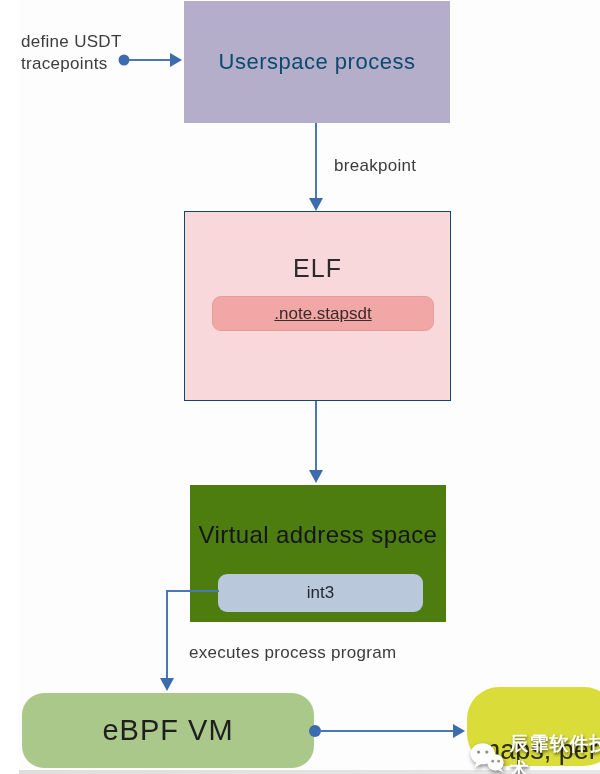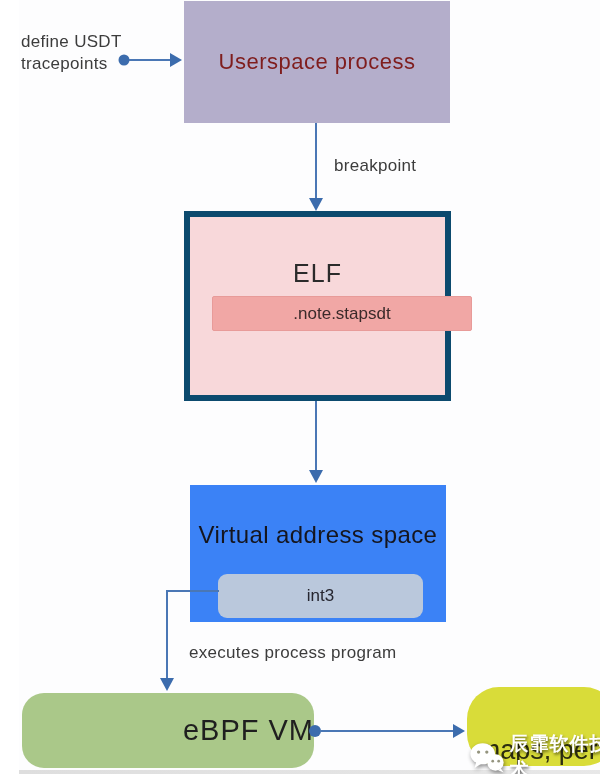--- a/index.html
+++ b/index.html
@@ -6,27 +6,27 @@
   #canvas{
     position:relative;width:600px;height:774px;overflow:hidden;
     background:#fdfdfe;
     font-family:"Liberation Sans","DejaVu Sans",sans-serif;
     margin-left:19px;
   }
   .node{position:absolute;display:flex;align-items:center;justify-content:center;box-sizing:border-box;}
   .node span{display:block;}
 
   .userspace{left:165px;top:1px;width:266px;height:122px;font-size:22px;letter-spacing:0.5px;}
-  .elf{left:165px;top:211px;width:267px;height:190px;border:6px solid #0c4a6e;display:block;}
+  .elf{left:165px;top:211px;width:267px;height:190px;border:1px solid #0c4a6e;display:block;}
   .elf-title{position:absolute;left:0;top:42px;width:100%;text-align:center;font-size:25px;letter-spacing:1px;}
-  .stapsdt{left:193px;top:296px;width:260px;height:35px;border-radius:2px;font-size:17px;border:1px solid #e89b99;}
+  .stapsdt{left:193px;top:296px;width:222px;height:35px;border-radius:9px;font-size:17px;border:1px solid #e89b99;text-decoration:underline;}
   .vas{left:171px;top:485px;width:256px;height:137px;display:block;}
   .vas-title{position:absolute;left:0;top:36px;width:100%;text-align:center;font-size:24px;letter-spacing:0.4px;}
-  .int3{left:199px;top:574px;width:205px;height:44px;border-radius:9px;font-size:17px;}
-  .ebpf{left:3px;top:693px;width:292px;height:75px;border-radius:22px;font-size:29px;letter-spacing:1px;justify-content:flex-end;}
+  .int3{left:199px;top:574px;width:205px;height:38px;border-radius:9px;font-size:17px;}
+  .ebpf{left:3px;top:693px;width:292px;height:75px;border-radius:22px;font-size:29px;letter-spacing:1px;}
   .maps{left:448px;top:687px;width:149px;height:79px;border-radius:32px;font-size:27px;align-items:flex-end;}
 
   .flow-label{position:absolute;font-size:17px;color:#3c3c3c;letter-spacing:0.3px;white-space:nowrap;}
   .define-label{left:2px;top:31px;font-size:17px;line-height:22px;white-space:pre-line;}
   .compilation-label{left:315px;top:156px;}
   .attaches-label{left:316px;top:436px;}
   .executes-label{left:170px;top:643px;}
   .pushes-label{left:318px;top:687px;}
 
   #arrow-layer{position:absolute;left:0;top:0;width:600px;height:774px;z-index:5;pointer-events:none;}
@@ -44,33 +44,33 @@
 </head>
 <body>
 
 <div id="canvas">
 
   <div class="flow-label define-label">define USDT
 tracepoints</div>
   <div class="flow-label compilation-label">breakpoint</div>
   <div class="flow-label executes-label">executes process program</div>
 
-  <div class="node userspace" style="background-color: rgb(180, 174, 203); color: #7f1d1d;">
+  <div class="node userspace" style="background-color: rgb(180, 174, 203); color: #0c4a6e;">
     <span>Userspace process</span>
   </div>
 
   <div class="node elf" style="background-color: rgb(248, 216, 218); color: rgb(43, 43, 43);">
     <span class="elf-title">ELF</span>
   </div>
 
   <div class="node stapsdt" style="background-color: rgb(241, 167, 165); color: rgb(58, 42, 42);">
     <span>.note.stapsdt</span>
   </div>
 
-  <div class="node vas" style="background-color: #3b82f6; color: rgb(21, 21, 29);">
+  <div class="node vas" style="background-color: #4d7c0f; color: rgb(21, 21, 29);">
     <span class="vas-title">Virtual address space</span>
   </div>
 
   <div class="node int3" style="background-color: rgb(186, 200, 220); color: rgb(38, 38, 48);">
     <span>int3</span>
   </div>
 
   <div class="node ebpf" style="background-color: rgb(170, 200, 137); color: rgb(31, 31, 31);">
     <span>eBPF VM</span>
   </div>

